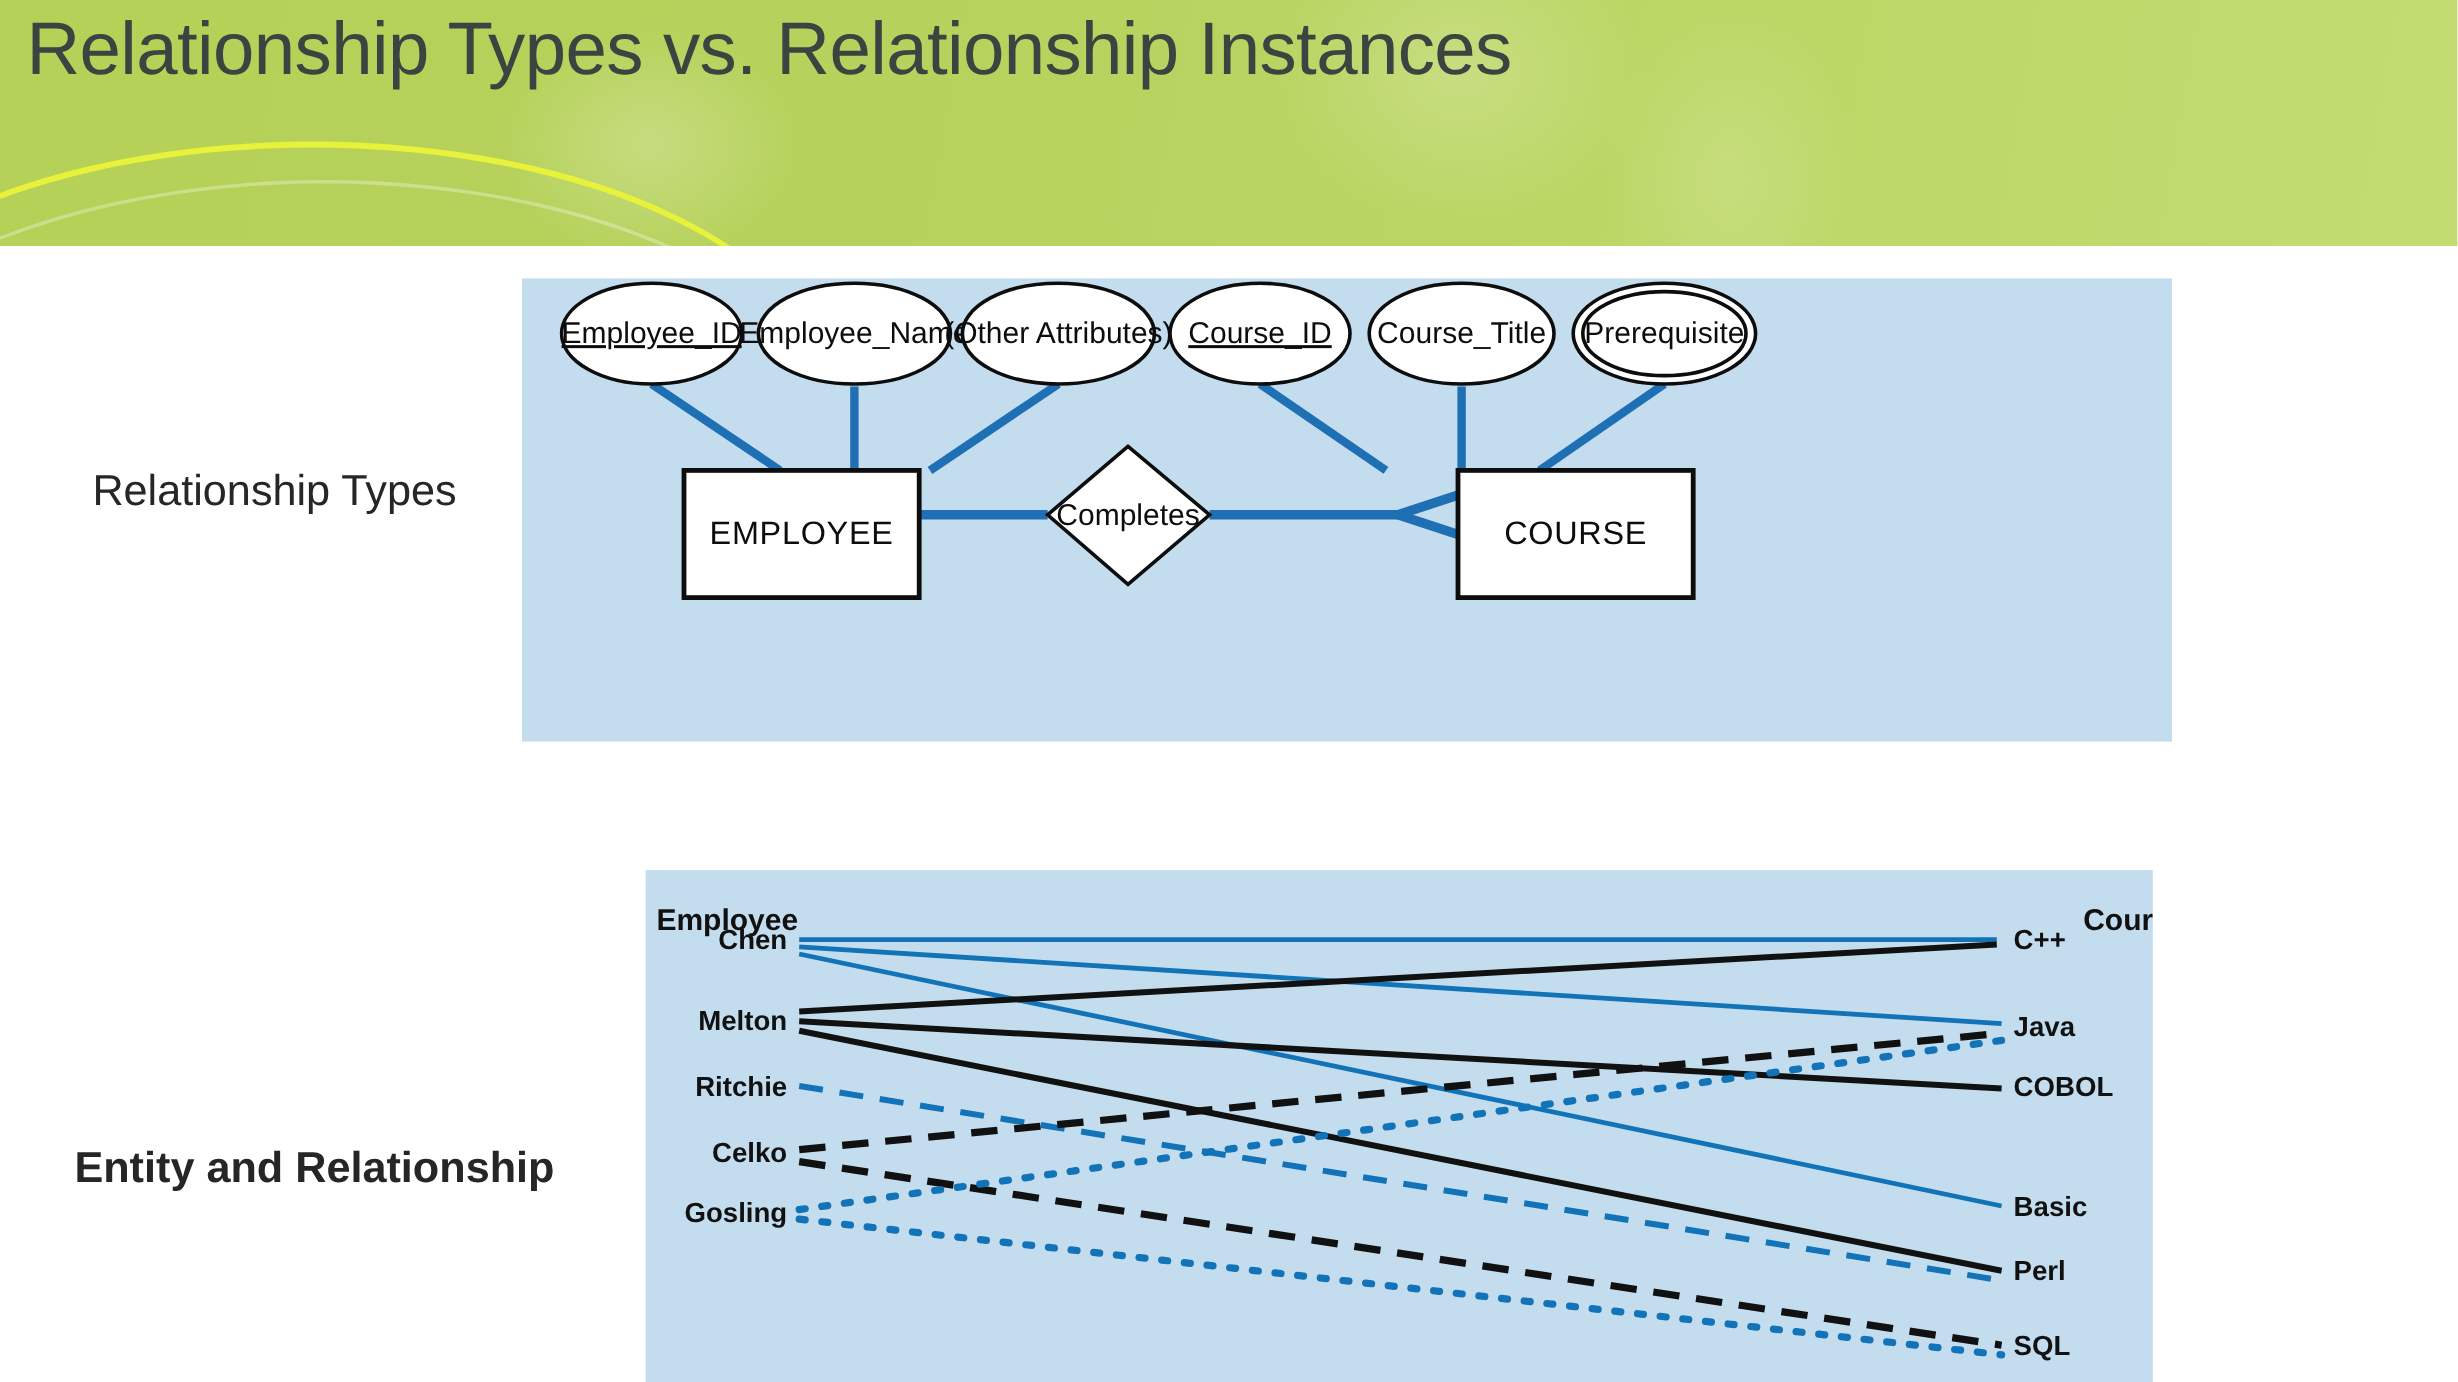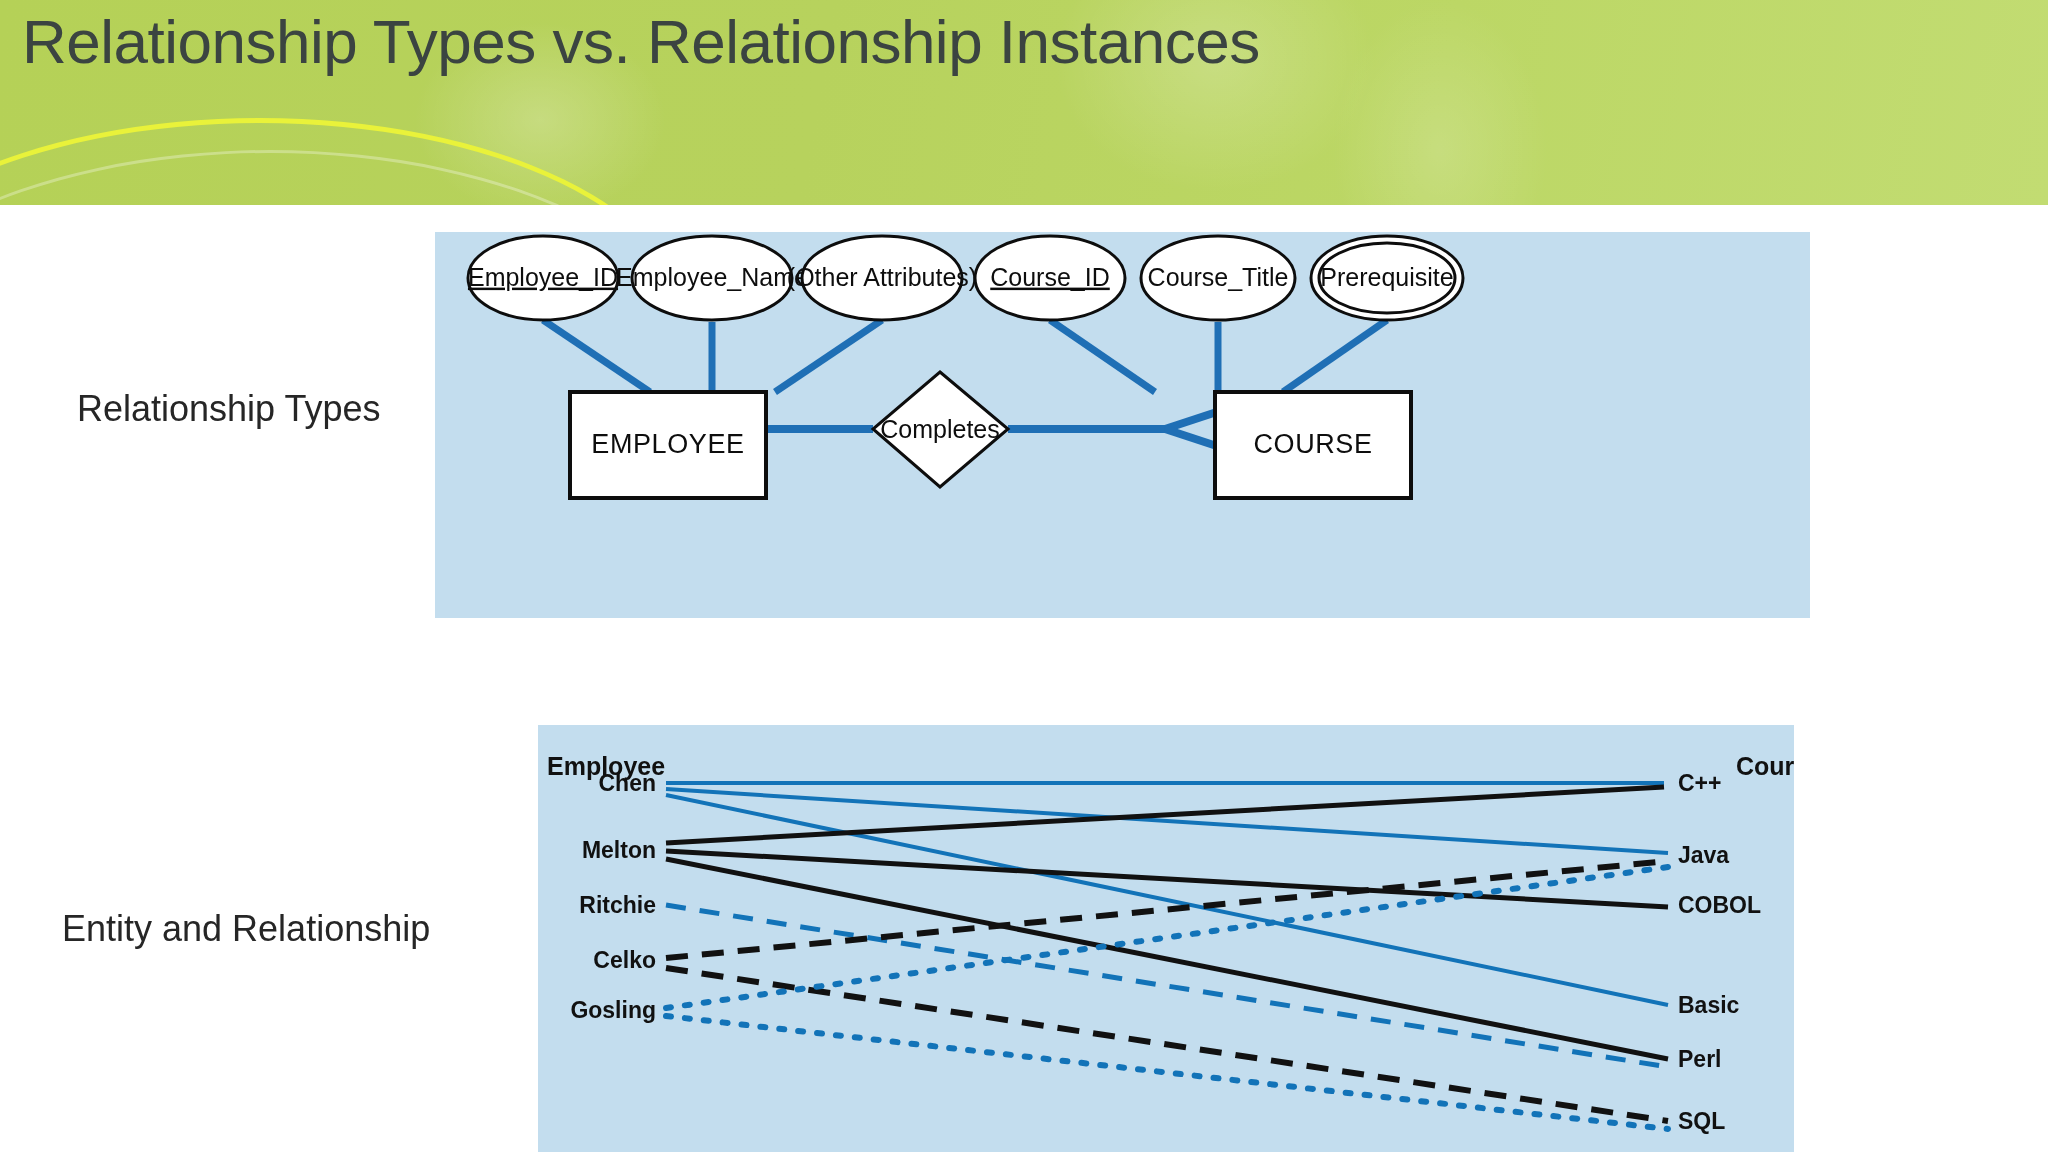--- a/index.html
+++ b/index.html
@@ -45,21 +45,21 @@
 
   
   .side-caption{
     position:absolute;
     color:#262626;
     font-size:36px;
     line-height:1.18;
     font-weight:400;
   }
   #caption-types{left:77px;top:388px;}
-  #caption-instances{left:62px;top:908px;width:430px;}
+  #caption-instances{left:62px;top:952px;width:430px;font-weight:bold;}
 
   
   #er-panel{
     position:absolute;left:408px;top:232px;width:1375px;height:386px;
     background:#c3ddee;
     margin-left:27px;
   }
   #er-svg{position:absolute;left:0;top:0;}
 
   .er-label{

